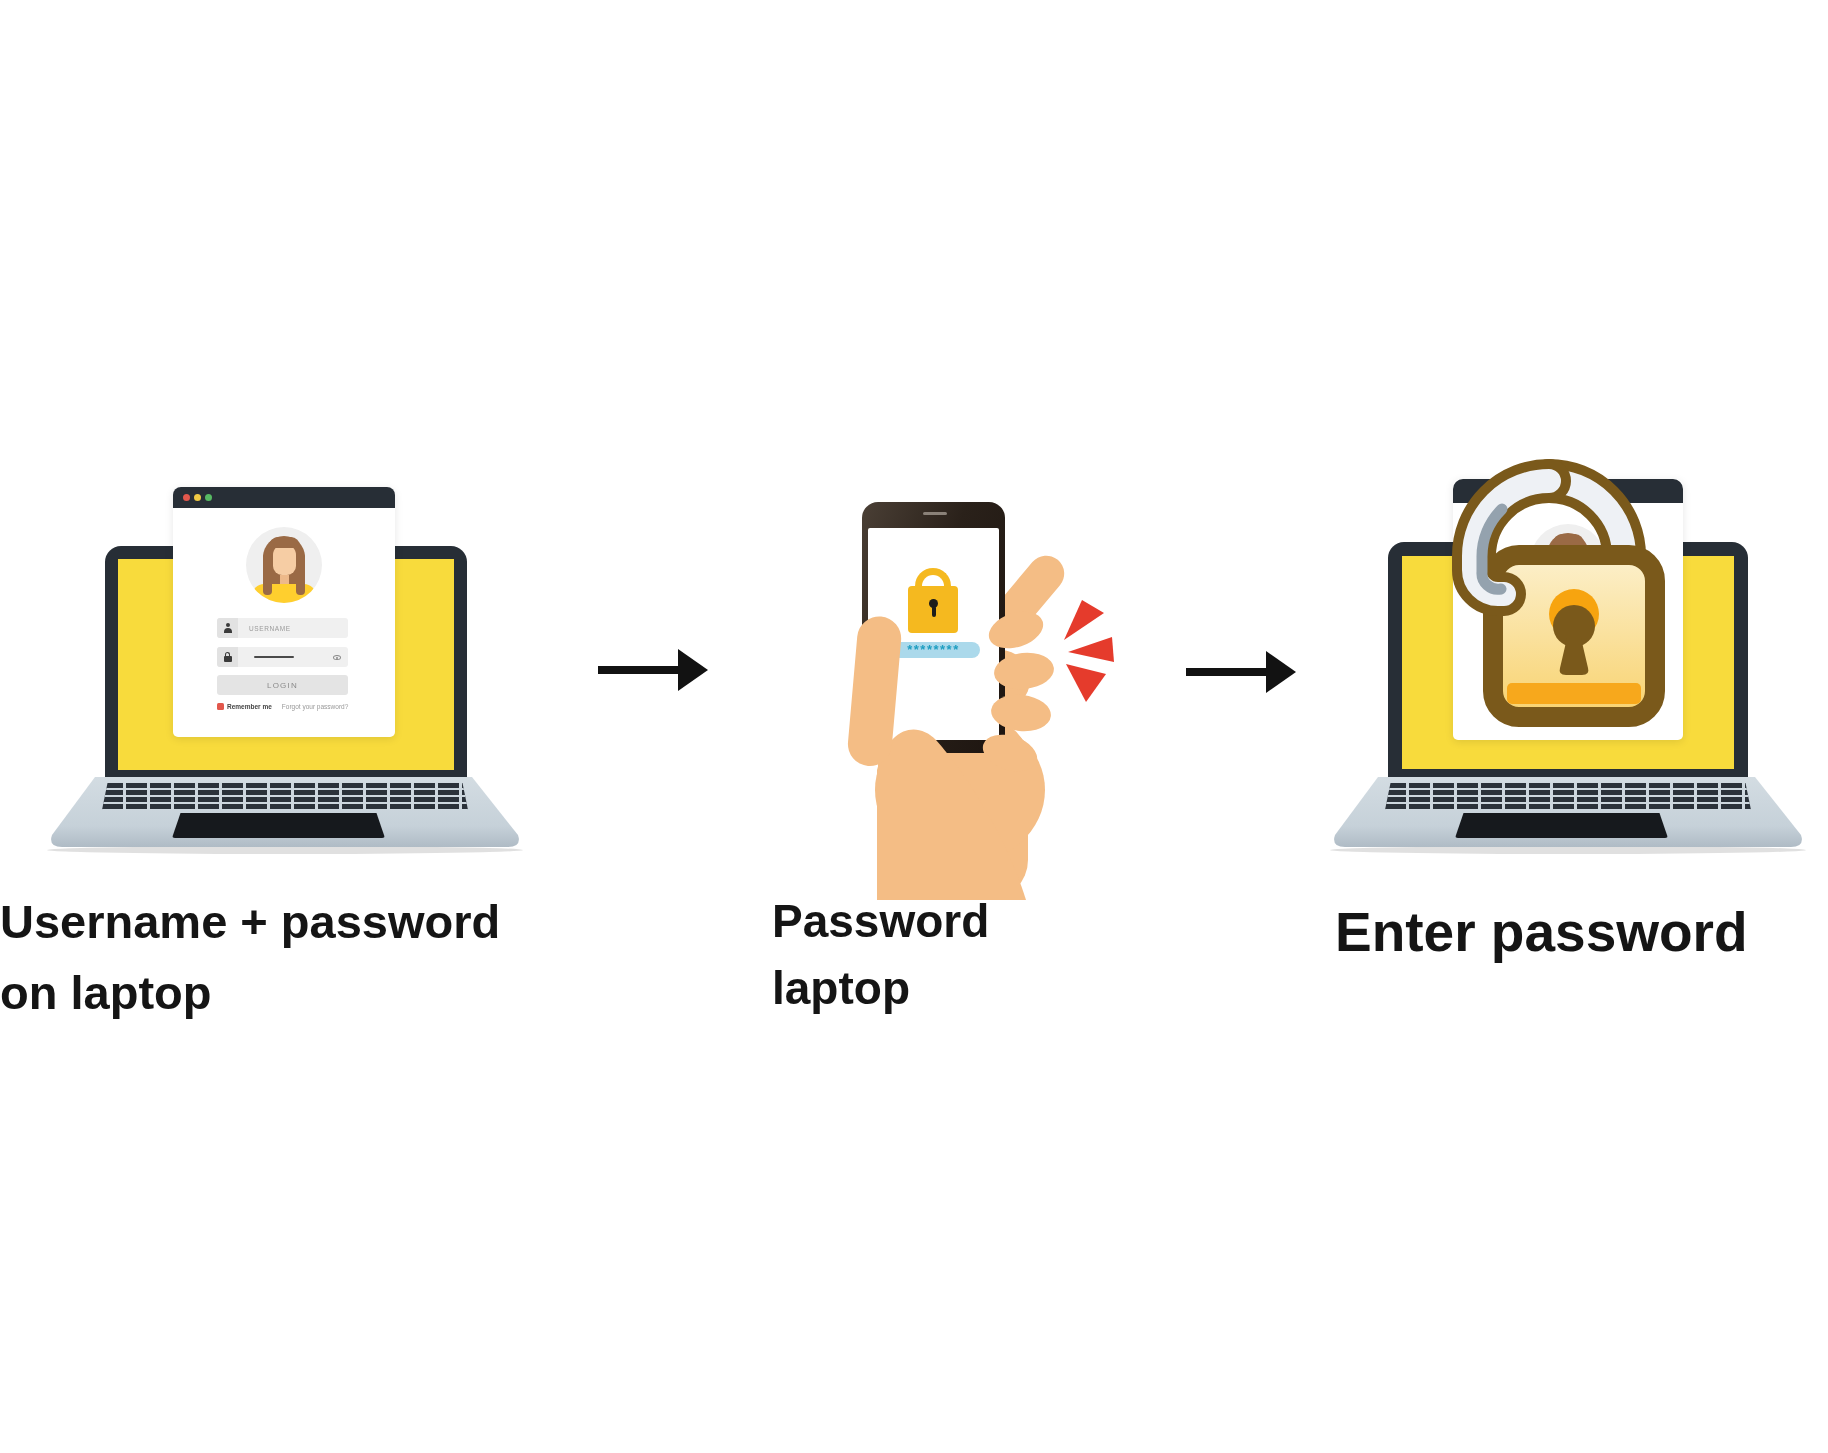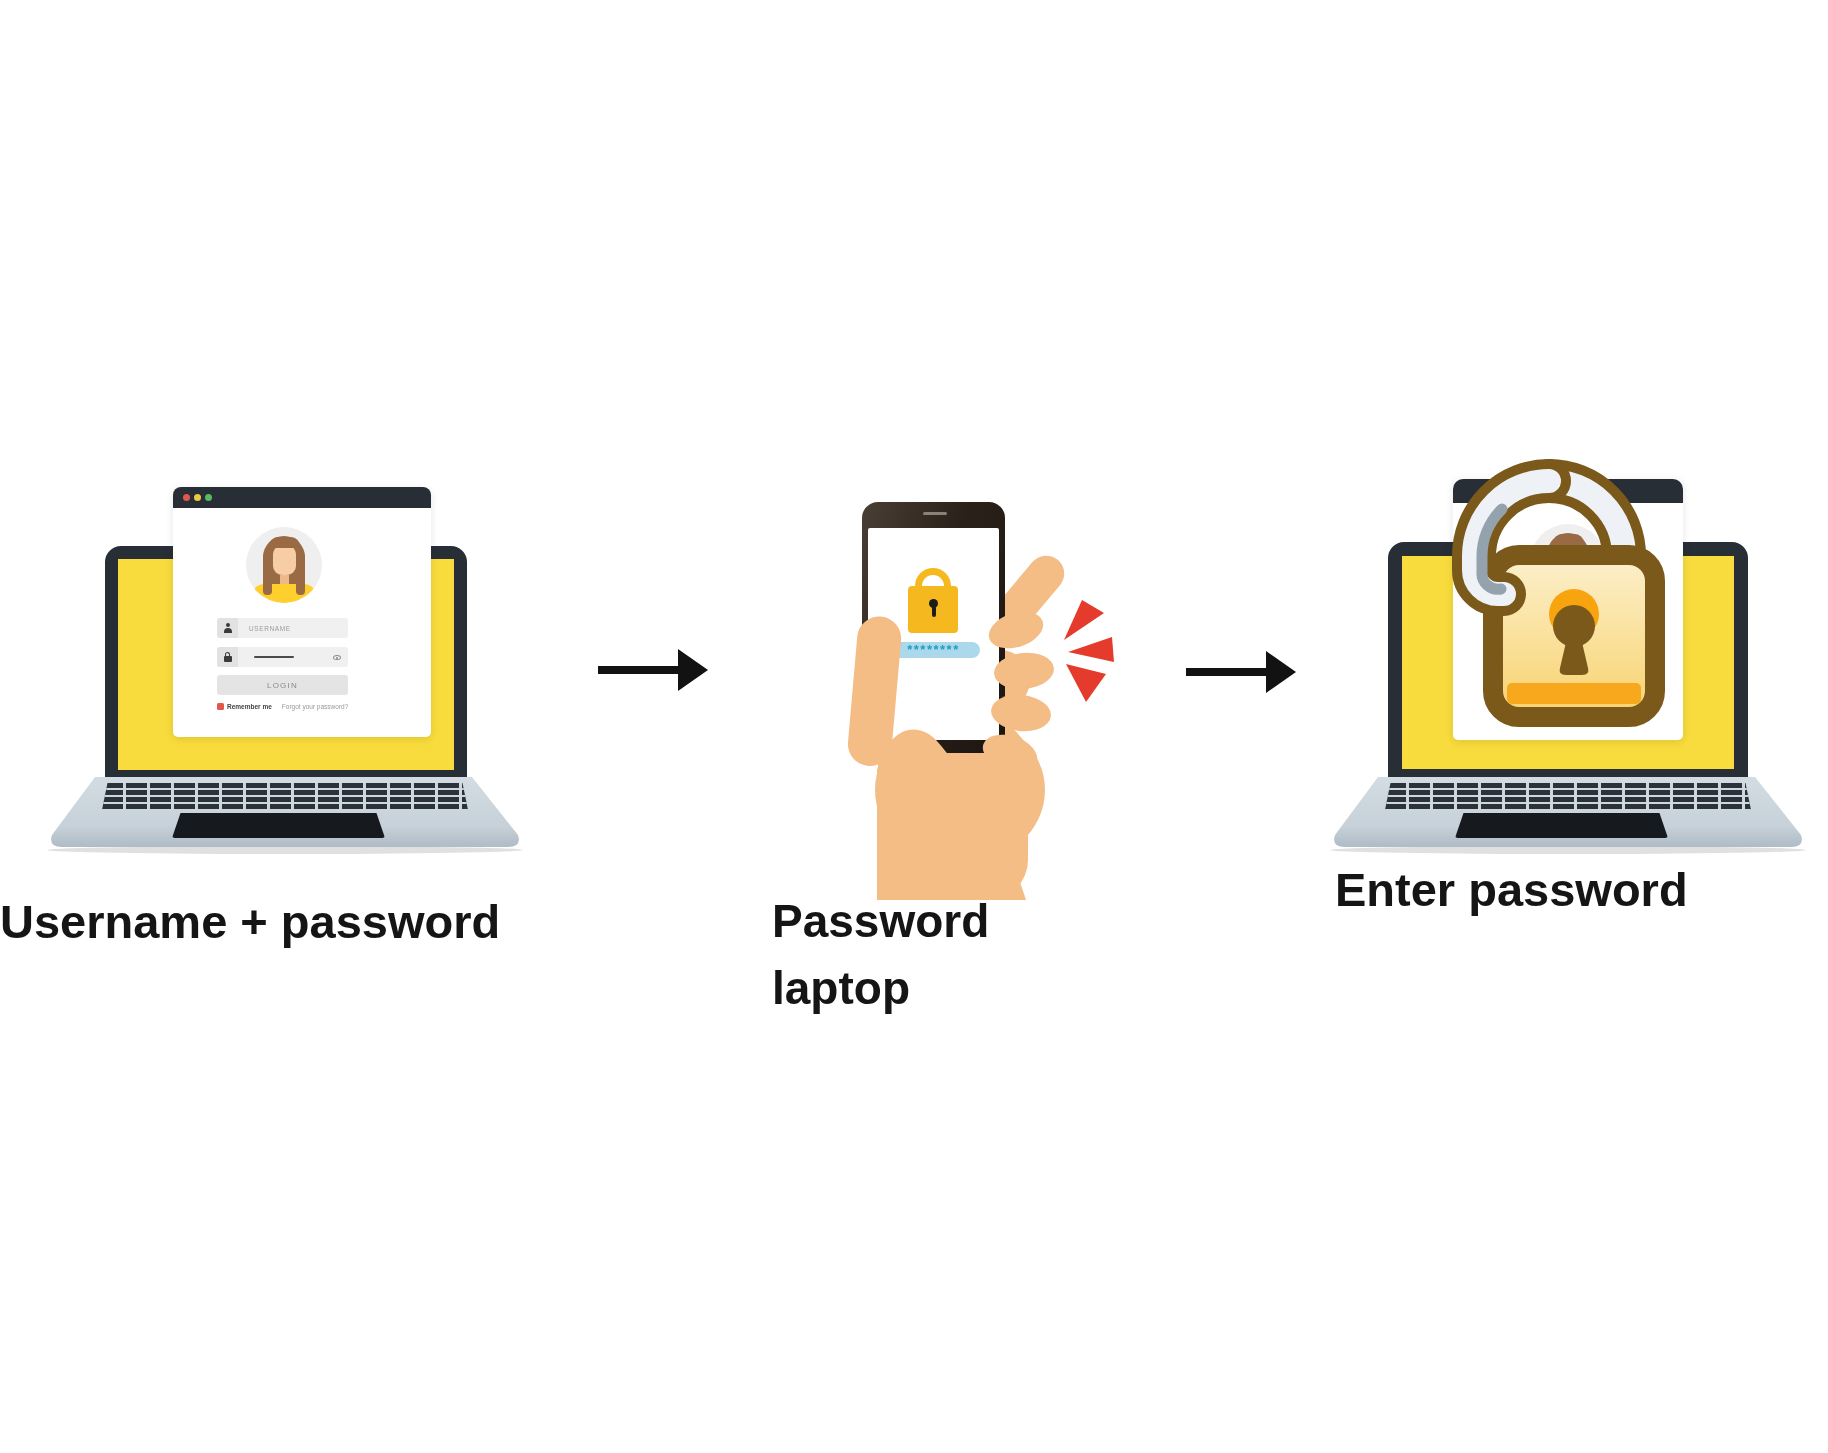--- a/index.html
+++ b/index.html
@@ -65,21 +65,21 @@
   .ph-lock-body{position:absolute;left:88px;top:116px;width:50px;height:47px;background:#F5B91F;border-radius:4px;}
   .ph-keyhole-head{position:absolute;left:109px;top:129px;width:9px;height:9px;background:#1d1d1b;border-radius:50%;}
   .ph-keyhole-stem{position:absolute;left:111.5px;top:136px;width:4px;height:11px;background:#1d1d1b;border-radius:2px;}
   .ph-pass{position:absolute;left:67px;top:172px;width:93px;height:16px;background:#ABD9EB;border-radius:8px;
            color:#1E9EC1;font-size:13px;font-weight:bold;letter-spacing:1.5px;line-height:15px;text-align:center;}
 
   
   .caption{position:absolute;font-weight:700;color:#151515;text-align:left;}
   .cap1{left:0;top:886px;width:572px;font-size:47px;line-height:71px;}
   .cap2{left:772px;top:888px;width:300px;font-size:46px;line-height:67px;}
-  .cap3{left:1335px;top:860px;width:450px;font-size:47px;line-height:60px;}
+  .cap3{left:1335px;top:902px;width:450px;font-size:55px;line-height:60px;}
 </style>
 </head>
 <body>
 
 <div class="canvas">
 
   <div class="abs bezel" style="left:105px;top:546px;width:362px;height:231px;"></div>
   <div class="abs screen-yellow" style="left:118px;top:559px;width:336px;height:211px;"></div>
 
   <svg class="abs" style="left:44px;top:777px;" width="482" height="78" viewBox="0 0 482 78">
@@ -89,21 +89,21 @@
           <stop offset=".7" stop-color="#C6D1D9"></stop>
           <stop offset="1" stop-color="#AFBBC5"></stop>
       </linearGradient>
     </defs>
     <ellipse cx="241" cy="73" rx="238" ry="4" fill="rgba(0,0,0,0.12)"></ellipse>
     <path d="M 51 0 L 428 0 L 474 58 Q 478 70 464 70 L 18 70 Q 4 70 8 58 Z" fill="url(#baseGradL)"></path>
   </svg>
   <div class="abs keyboard" style="left:102px;top:783px;width:366px;height:27px;"></div>
   <div class="abs touchpad" style="left:172px;top:813px;width:213px;height:25px;"></div>
 
-  <div class="abs browser-card" style="left:173px;top:487px;width:222px;height:250px;padding-left:36px;">
+  <div class="abs browser-card" style="left:173px;top:487px;width:222px;height:250px;">
     <div class="browser-bar">
       <span class="dot" style="left:10px;background:#E2574C;"></span>
       <span class="dot" style="left:21px;background:#EFC944;"></span>
       <span class="dot" style="left:32px;background:#57BA63;"></span>
     </div>
 
     <div class="avatar abs" style="left:73px;top:40px;">
       <div class="av-hair"></div>
       <div class="av-neck"></div>
       <div class="av-shoulders"></div>
@@ -233,20 +233,21 @@
     <path d="M 169 51 A 75 75 0 0 0 94 126 L 94 140 A 24 24 0 0 0 118 164 L 124 164" fill="none" stroke="#EEF1F5" stroke-width="24" stroke-linecap="round" stroke-linejoin="round"></path>
     <path d="M 121 159 A 16 16 0 0 1 102 142 L 102 128 A 67 67 0 0 1 122 79" fill="none" stroke="#94A2AE" stroke-width="11" stroke-linecap="round"></path>
 
     <circle cx="194" cy="184" r="25" fill="#F7A40F"></circle>
     <circle cx="194" cy="196" r="21" fill="#7A591B"></circle>
     <path d="M 187 208 L 180 238 Q 178 245 186 245 L 202 245 Q 210 245 208 238 L 201 208 Z" fill="#7A591B"></path>
   </svg>
 
   <div class="caption cap1">
     <div>Username + password</div>
+    <div>on laptop</div>
   </div>
   <div class="caption cap2">
     <div>Password</div>
     <div>laptop</div>
   </div>
   <div class="caption cap3">
     <div>Enter password</div>
   </div>
 
 </div>

